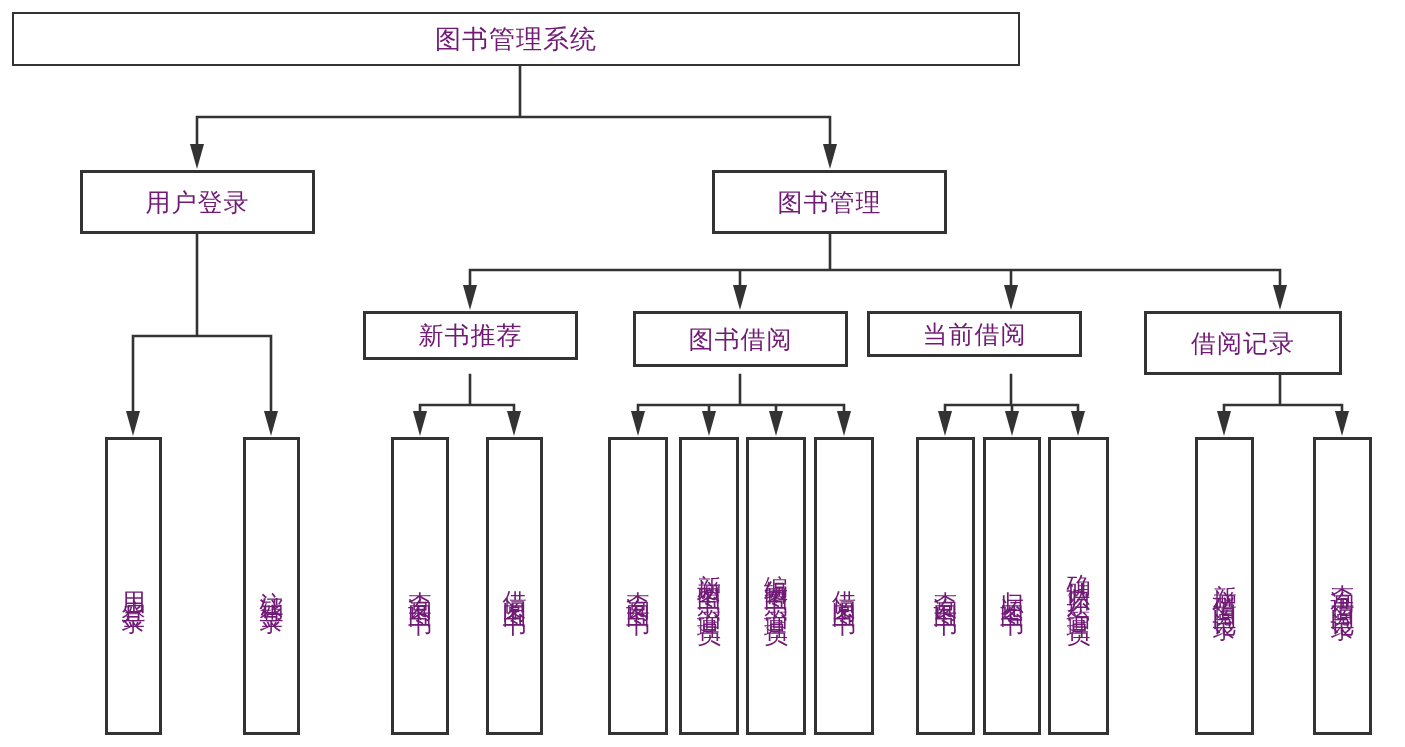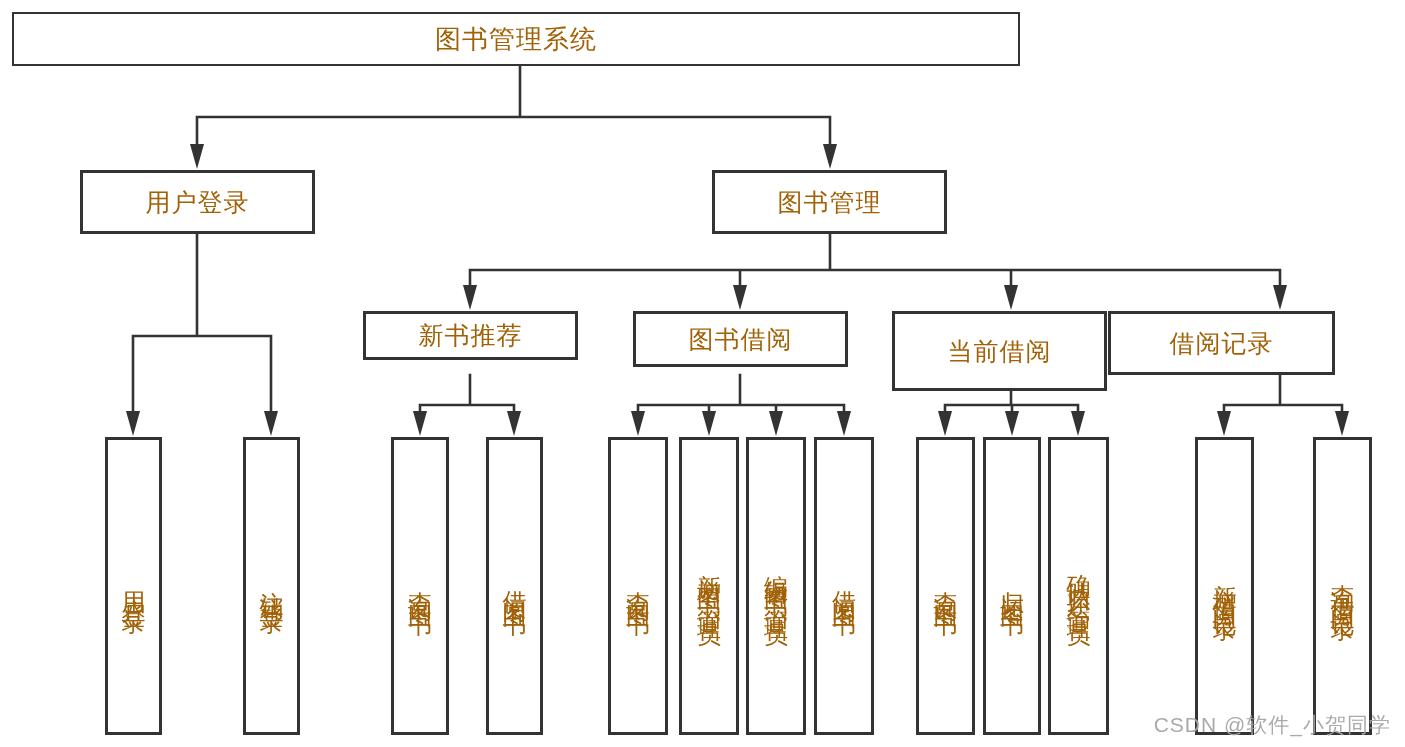--- a/index.html
+++ b/index.html
@@ -18,21 +18,21 @@
     pointer-events: none;
   }
   .box {
     position: absolute;
     box-sizing: border-box;
     border: 3px solid #333333;
     background: #ffffff;
     display: flex;
     align-items: center;
     justify-content: center;
-    color: #a16207;
+    color: #701a75;
   }
   .box.root { border-width: 2px; }
   .box.h span {
     font-size: 25px;
     letter-spacing: 1px;
     white-space: nowrap;
   }
   .box.root span { font-size: 26px; }
   .box.v span {
     writing-mode: vertical-rl;
@@ -111,24 +111,24 @@
   <div class="box h" style="left:712px;top:170px;width:235px;height:64px">
     <span>图书管理</span>
   </div>
 
   <div class="box h" style="left:363px;top:311px;width:215px;height:49px">
     <span>新书推荐</span>
   </div>
   <div class="box h" style="left:633px;top:311px;width:215px;height:56px">
     <span>图书借阅</span>
   </div>
-  <div class="box h" style="left:892px;top:311px;width:215px;height:80px">
+  <div class="box h" style="left:867px;top:311px;width:215px;height:46px">
     <span>当前借阅</span>
   </div>
-  <div class="box h" style="left:1108px;top:311px;width:227px;height:64px">
+  <div class="box h" style="left:1144px;top:311px;width:198px;height:64px">
     <span>借阅记录</span>
   </div>
 
   <div class="box v" style="left:105px;top:437px;width:57px;height:298px">
     <span>用户登录</span>
   </div>
   <div class="box v" style="left:243px;top:437px;width:57px;height:298px">
     <span>注销登录</span>
   </div>
 
@@ -162,14 +162,13 @@
     <span>确认归还（管理员）</span>
   </div>
 
   <div class="box v" style="left:1195px;top:437px;width:59px;height:298px">
     <span>新增借阅记录</span>
   </div>
   <div class="box v" style="left:1313px;top:437px;width:59px;height:298px">
     <span>查询借阅记录</span>
   </div>
 
-  <div class="watermark">CSDN @软件_小贺同学</div>
 </div>
 
 </body></html>

